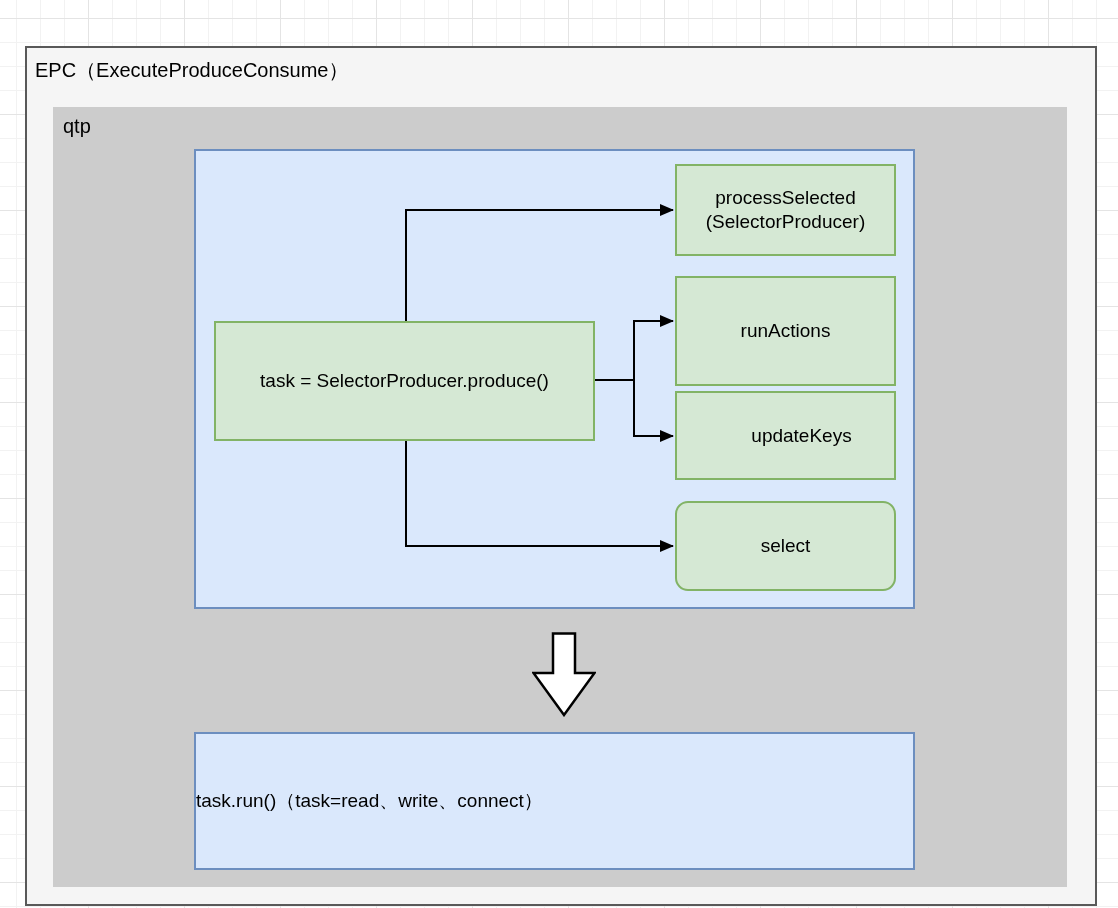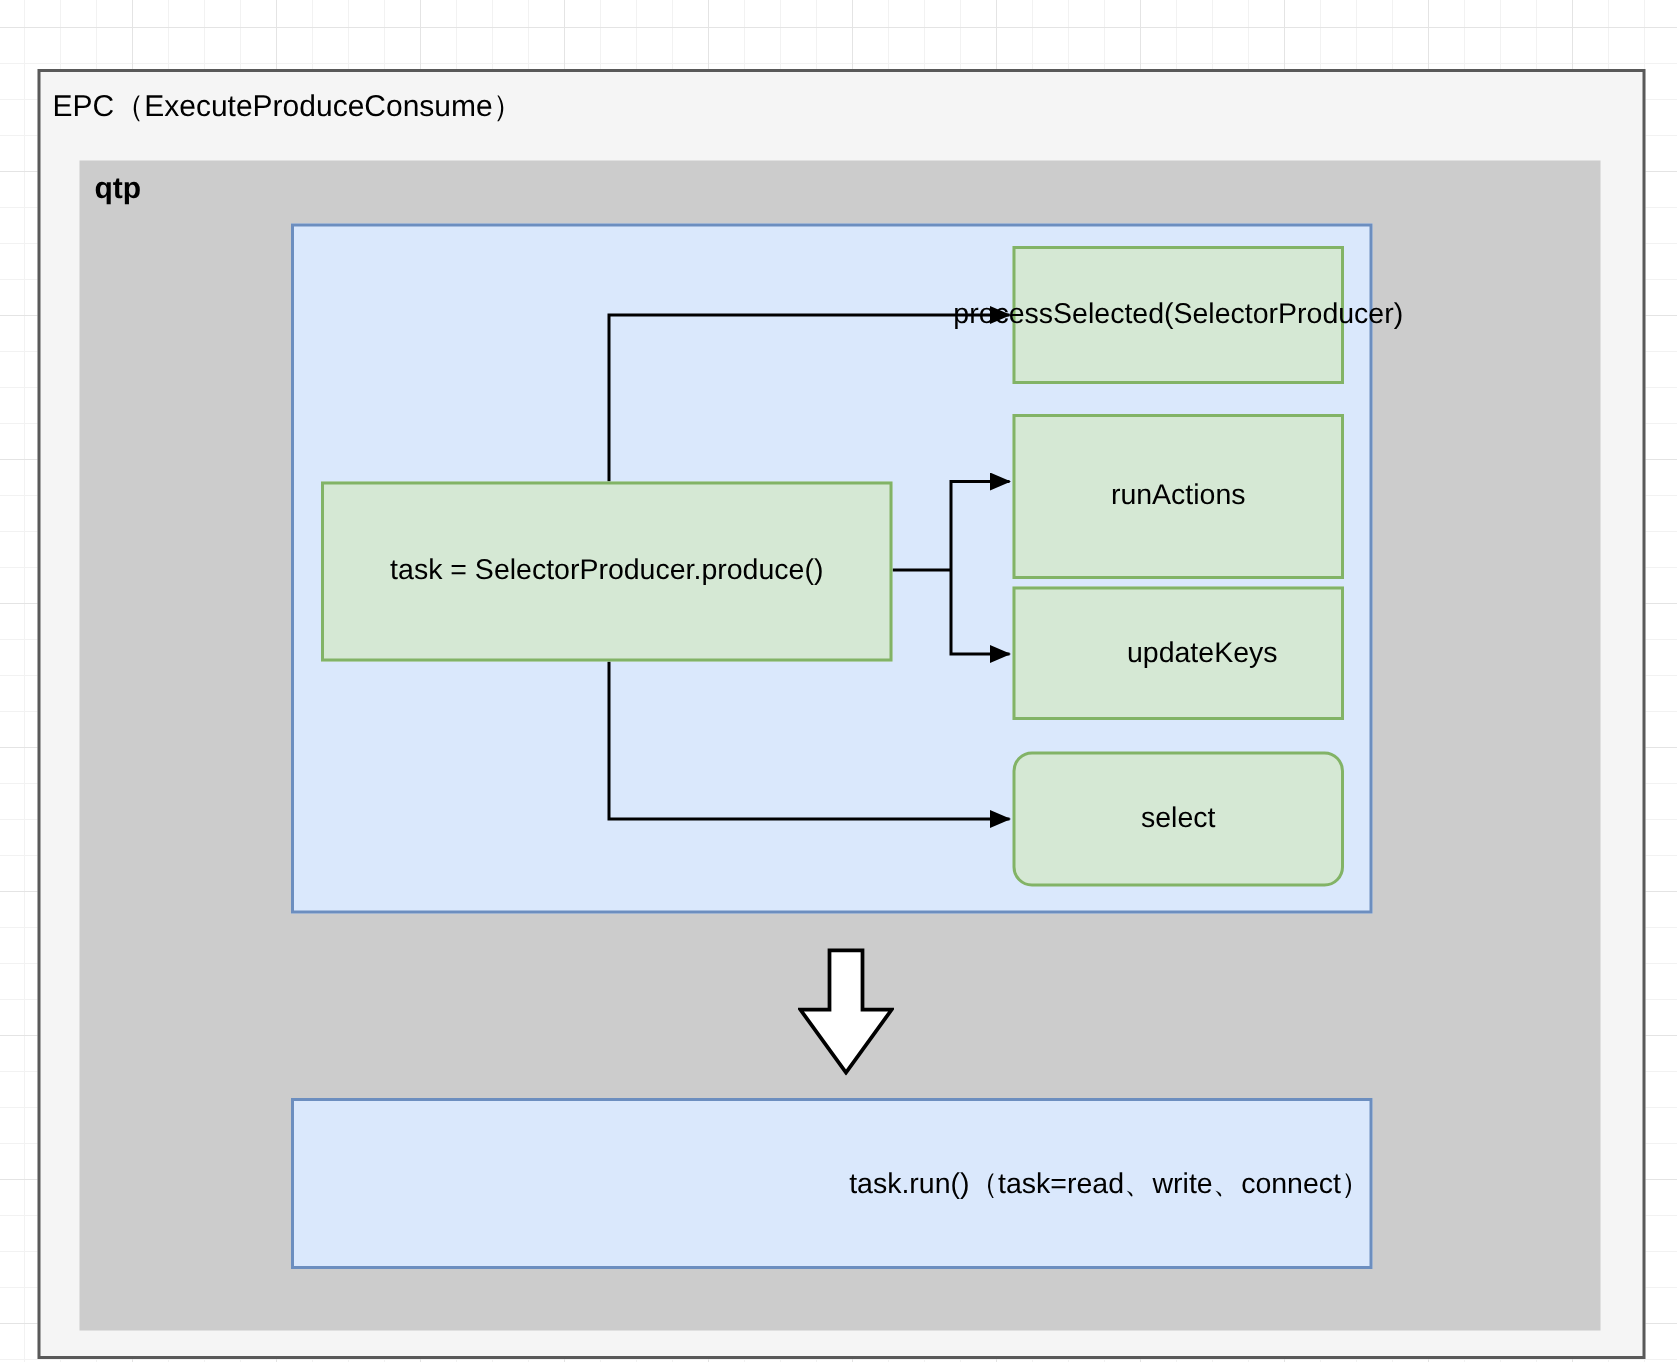--- a/index.html
+++ b/index.html
@@ -40,67 +40,66 @@
   .qtp {
     position: absolute;
     left: 26px; top: 59px;
     width: 1014px; height: 780px;
     background: #cccccc;
   }
   .qtp-label {
     position: absolute;
     left: 10px; top: 8px;
     font-size: 20px;
-    font-weight: bold;
   }
   .panel {
     position: absolute;
     left: 141px; top: 42px;
     width: 721px; height: 460px;
     background: #dae8fc;
     border: 2px solid #6c8ebf;
     box-sizing: border-box;
   }
   .connectors {
     position: absolute;
     left: 0; top: 0;
   }
   .node {
     position: absolute;
     background: #d5e8d4;
     border: 2px solid #82b366;
     box-sizing: border-box;
     display: flex;
-    flex-direction: row;
+    flex-direction: column;
     align-items: center;
     justify-content: center;
     font-size: 19px;
     line-height: 1.25;
     text-align: center;
     white-space: nowrap;
   }
   .producer { left: 18px;  top: 170px; width: 381px; height: 120px; }
   .t0       { left: 479px; top: 13px;  width: 221px; height: 92px; }
   .t1       { left: 479px; top: 125px; width: 221px; height: 110px; }
   .t2       { left: 479px; top: 240px; width: 221px; height: 89px; padding-left: 32px; }
   .t3       { left: 479px; top: 350px; width: 221px; height: 90px; border-radius: 13px; }
   .big-arrow {
     position: absolute;
     left: 479px; top: 525px;
   }
   .bottom-box {
     position: absolute;
     left: 141px; top: 625px;
-    width: 721px; height: 114px;
+    width: 721px; height: 138px;
     background: #dae8fc;
     border: 2px solid #6c8ebf;
     box-sizing: border-box;
     display: flex;
     align-items: center;
-    justify-content: flex-end;
+    justify-content: flex-start;
     font-size: 19px;
     white-space: nowrap;
   }
 </style>
 </head>
 <body>
 
 <div class="canvas">
 
   <div class="epc">

